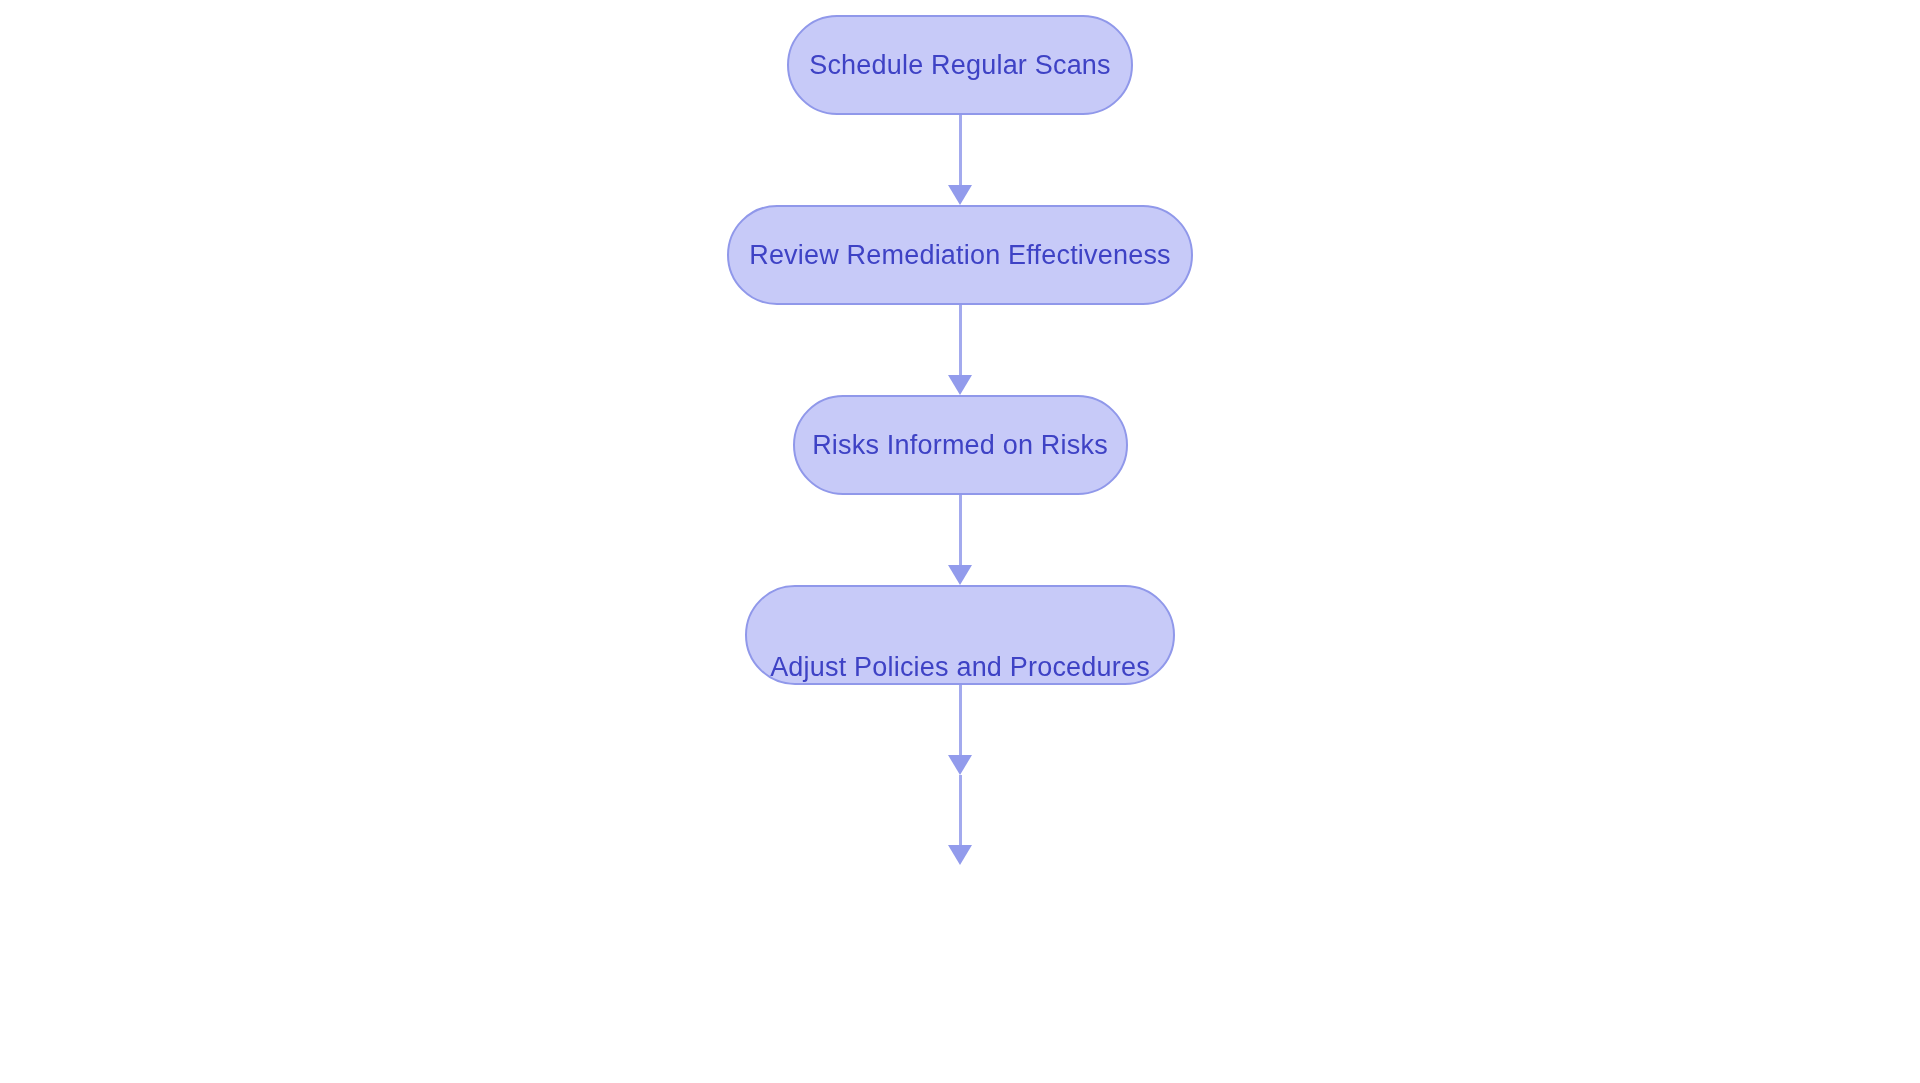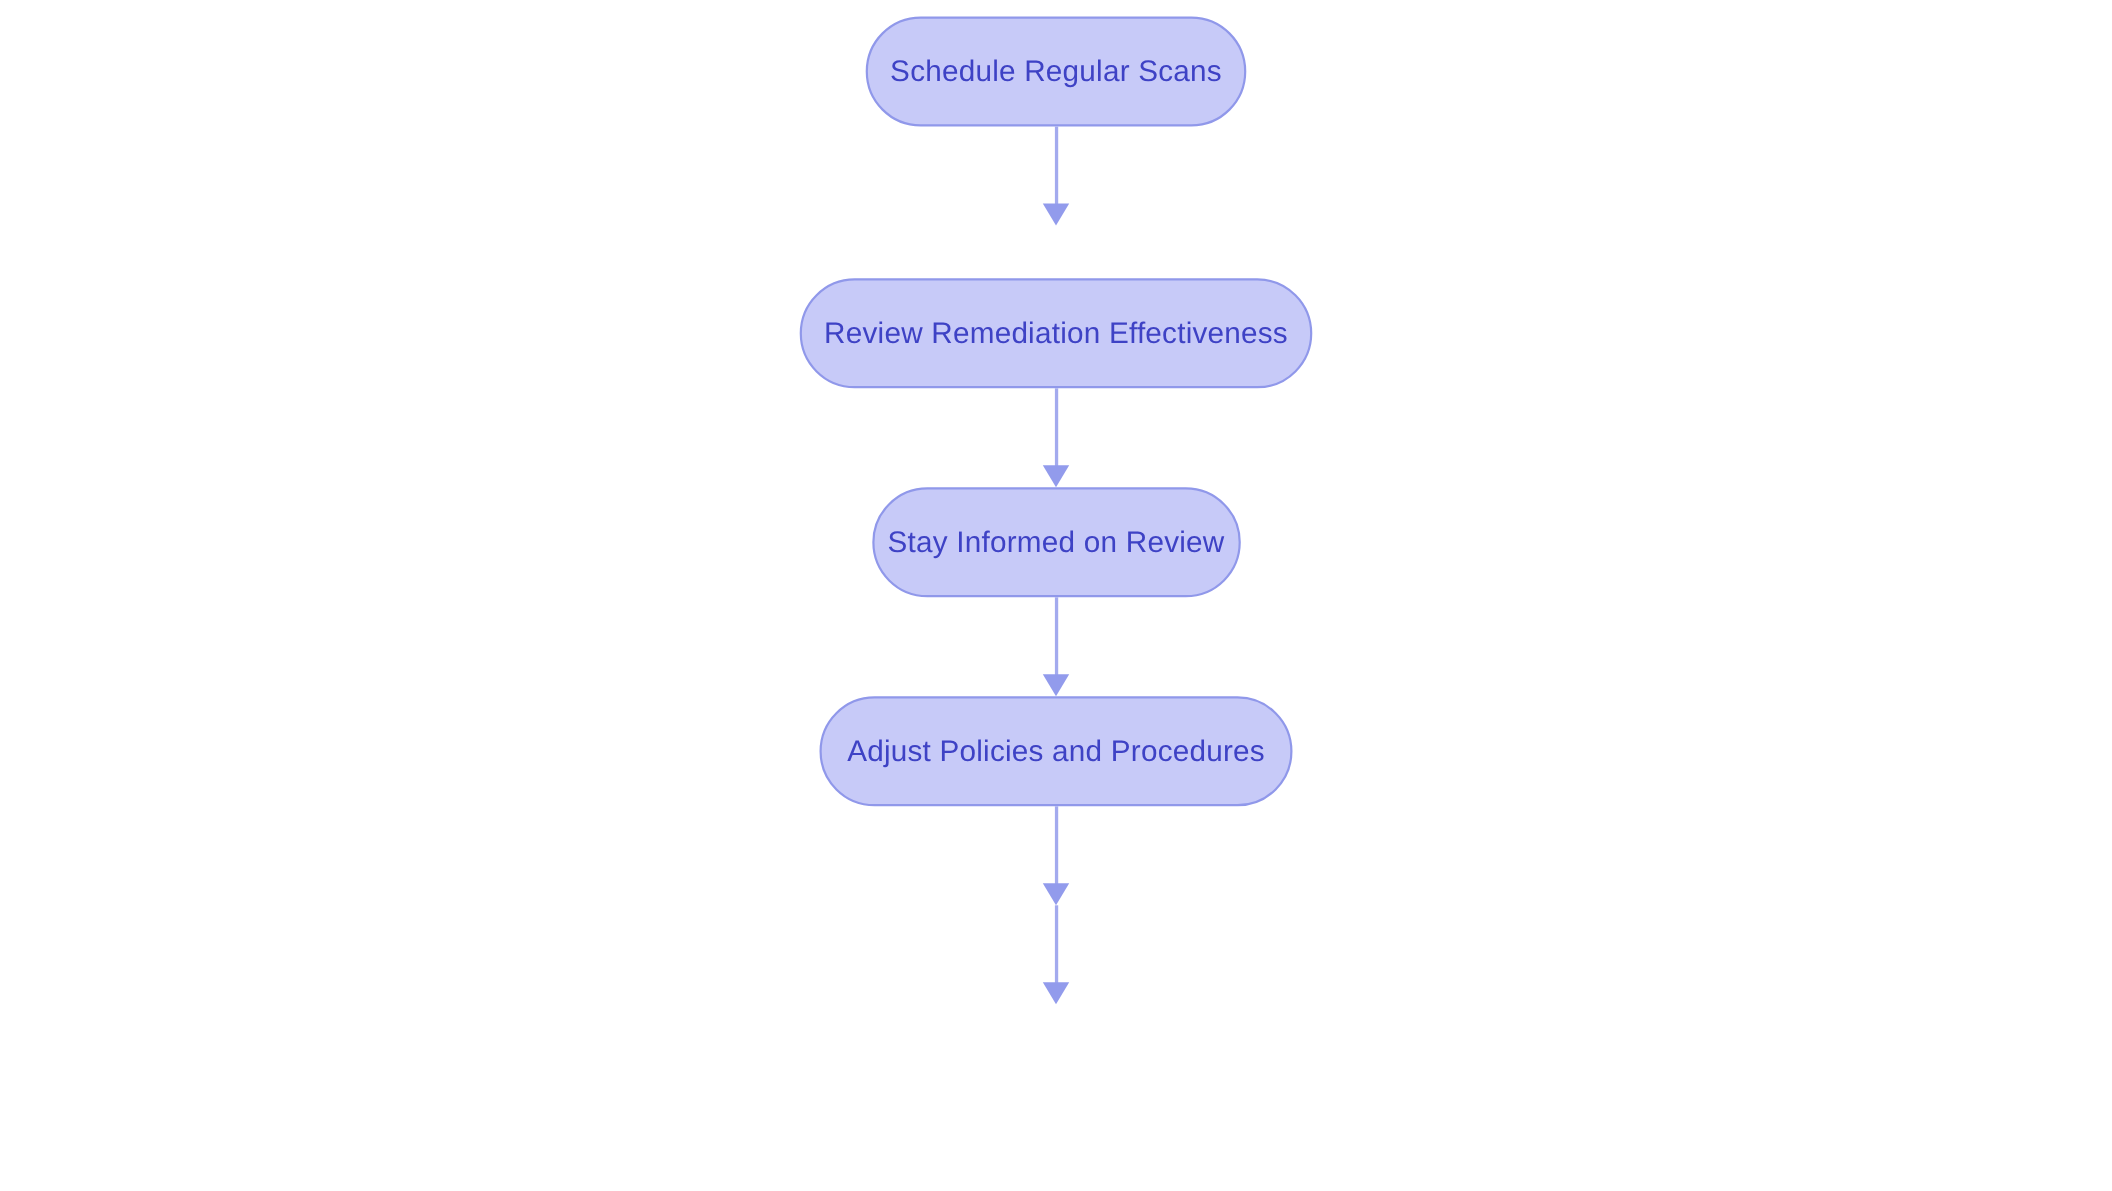--- a/index.html
+++ b/index.html
@@ -36,23 +36,23 @@
     justify-content: center;
     flex: 0 0 auto;
   }
   .flow-node .label {
     color: var(--node-text);
     font-size: 27px;
     letter-spacing: 0.2px;
     white-space: nowrap;
   }
   .n1 { width: 346px; }
-  .n2 { width: 466px; margin-top: 48px; }
+  .n2 { width: 466px; }
   .n3 { width: 335px; }
-  .n4 { width: 430px; }
+  .n4 { width: 430px; align-items: flex-end; }
   .n5 { width: 378px; }
   .n6 { width: 370px; }
   .connector {
     height: 90px;
     width: 26px;
     position: relative;
     display: flex;
     justify-content: center;
     flex: 0 0 auto;
   }
@@ -90,21 +90,21 @@
   <div class="flow-node n2">
     <span class="label">Review Remediation Effectiveness</span>
   </div>
 
   <div class="connector">
     <div class="line"></div>
     <div class="head"></div>
   </div>
 
   <div class="flow-node n3">
-    <span class="label">Stay Informed on Review</span>
+    <span class="label">Risks Informed on Risks</span>
   </div>
 
   <div class="connector">
     <div class="line"></div>
     <div class="head"></div>
   </div>
 
   <div class="flow-node n4">
     <span class="label">Adjust Policies and Procedures</span>
   </div>

